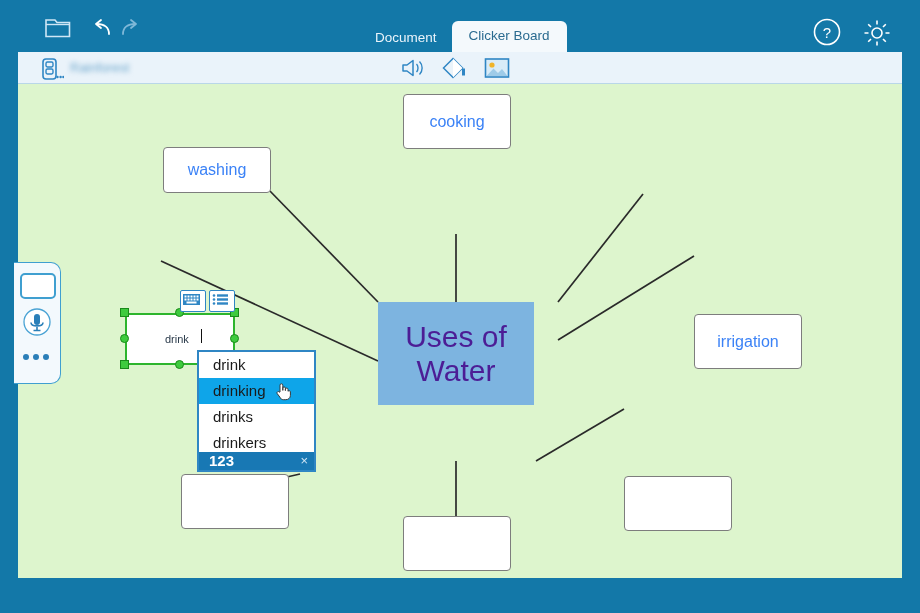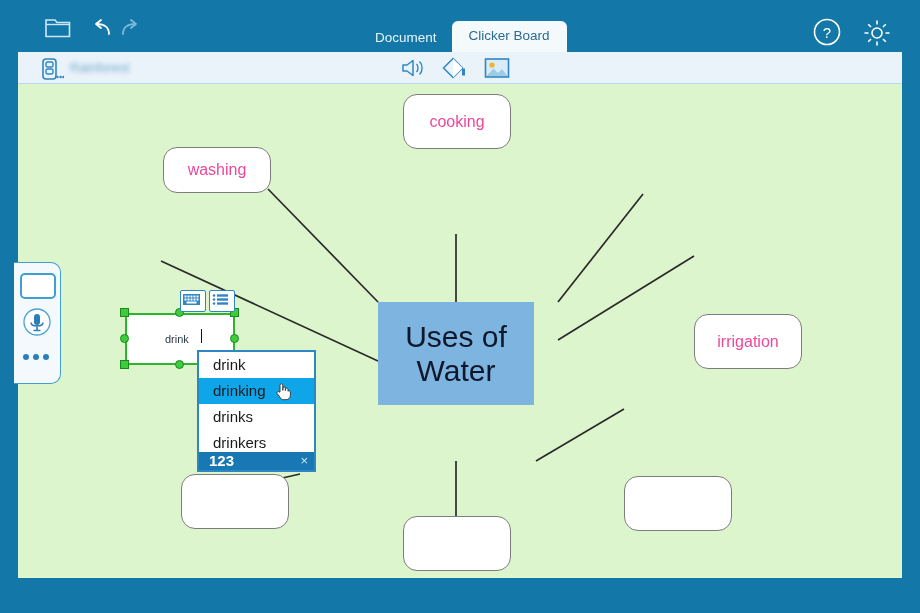--- a/index.html
+++ b/index.html
@@ -76,34 +76,34 @@
     width: 884px; height: 494px;
     background: #ddf5cd;
     overflow: hidden;
   }
   .canvas svg.links { position: absolute; left: 0; top: 0; width: 884px; height: 494px; }
 
   .node {
     position: absolute;
     background: #ffffff;
     border: 1.5px solid #7d7d7d;
-    border-radius: 14px;
+    border-radius: 4px;
     display: flex; align-items: center; justify-content: center;
     box-sizing: border-box;
     font-size: 16px;
-    color: #ec4899;
+    color: #3b82f6;
     cursor: pointer;
   }
   .node-center {
     position: absolute;
     background: #7db4e0;
     border: none; border-radius: 0;
     display: flex; align-items: center; justify-content: center;
     text-align: center;
-    color: #0f172a;
+    color: #4c1d95;
     font-size: 30px;
     line-height: 1.12;
     cursor: pointer;
   }
 
   
   .leftpanel {
     position: absolute; left: 14px; top: 262px;
     width: 46px; height: 120px;
     background: #f3f9fd;

